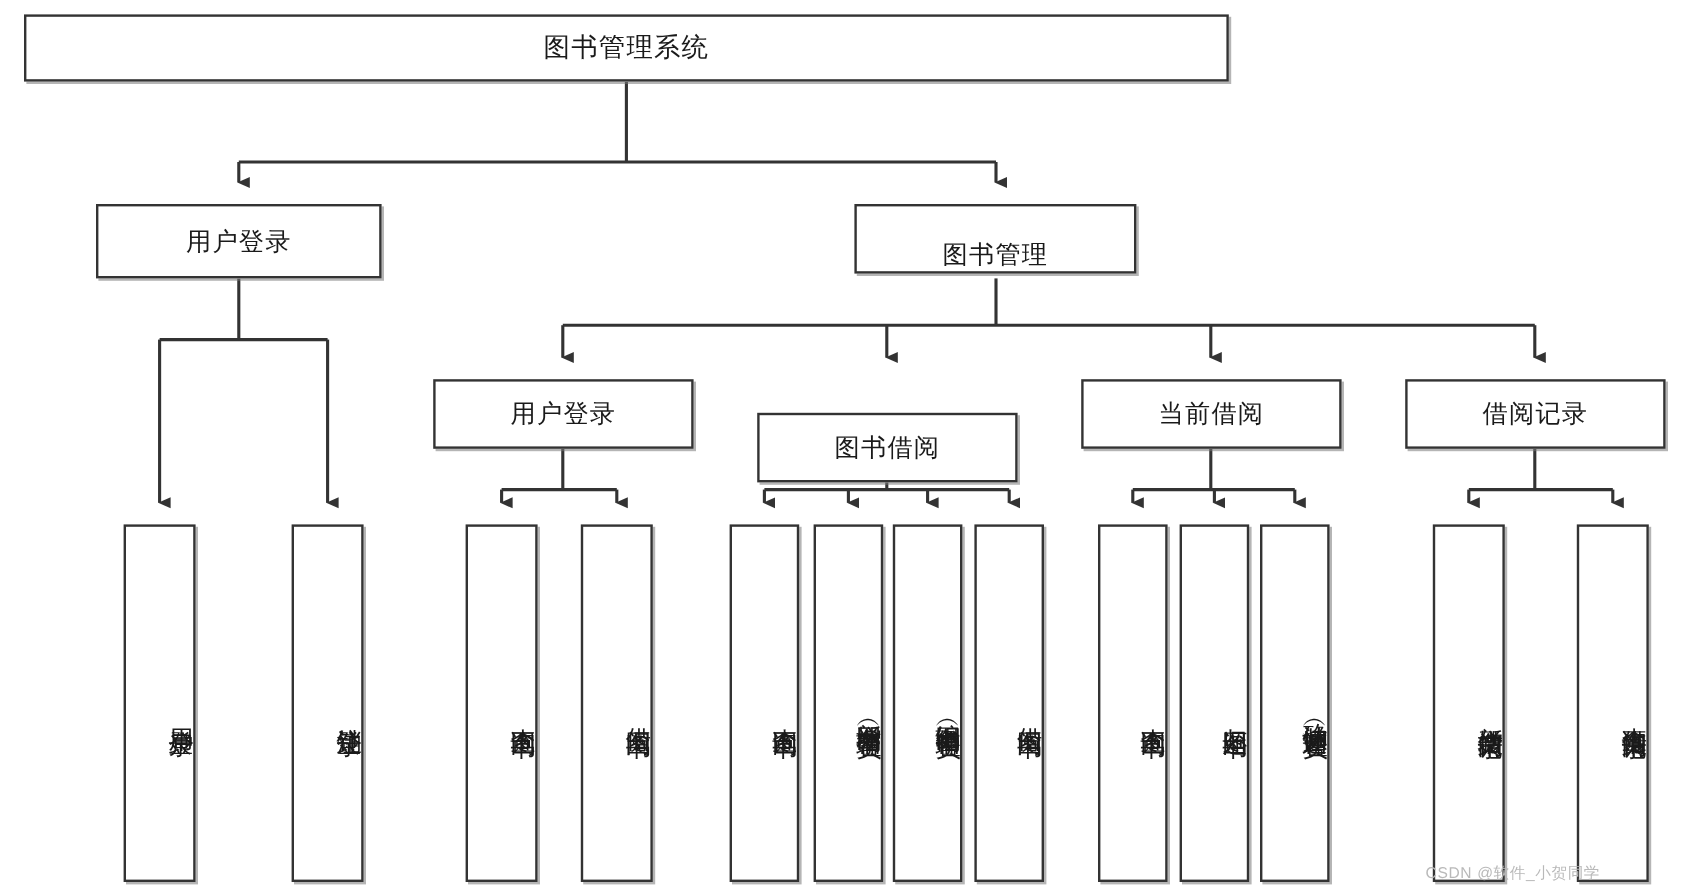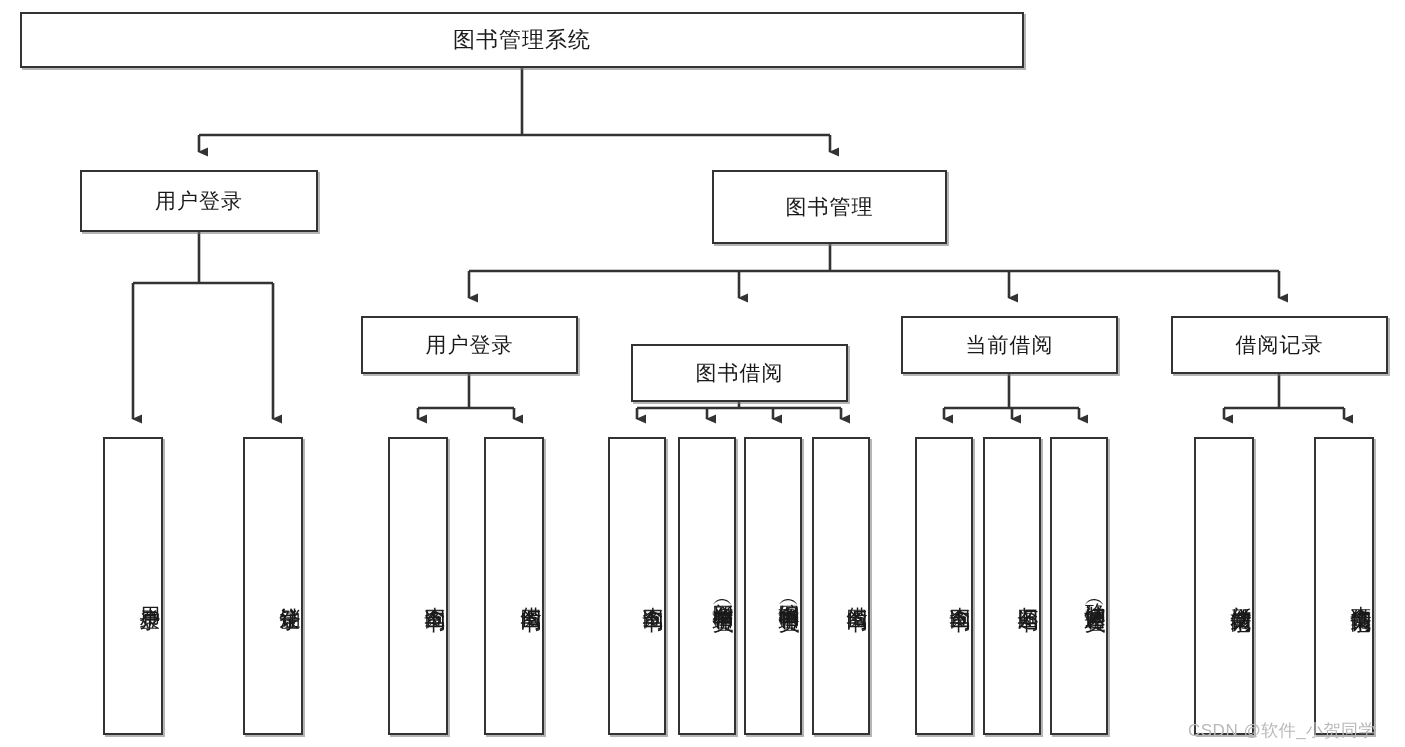--- a/index.html
+++ b/index.html
@@ -53,21 +53,21 @@
     align-items: flex-start;
     justify-content: center;
   }
   .node.vert .vlabel {
     display: block;
     writing-mode: vertical-rl;
     text-orientation: upright;
   }
   .watermark {
     position: absolute;
-    font-size: 17px;
+    font-size: 13px;
     color: #b9b9b9;
     white-space: nowrap;
     letter-spacing: 0.5px;
     pointer-events: none;
   }
 </style>
 </head>
 <body>
 
 <div id="stage">
@@ -123,21 +123,21 @@
     </g>
   </svg>
 
   <div class="node root horiz" style="left: 20px; top: 12px; width: 1004px; height: 56px;">
     <span>图书管理系统</span>
   </div>
 
   <div class="node horiz" style="left: 80px; top: 170px; width: 238px; height: 62px;">
     <span>用户登录</span>
   </div>
-  <div class="node horiz" style="left: 712px; top: 170px; width: 235px; height: 74px;">
+  <div class="node horiz" style="left: 712px; top: 170px; width: 235px; height: 58px; align-items: flex-end;">
     <span>图书管理</span>
   </div>
 
   <div class="node horiz" style="left: 361px; top: 316px; width: 217px; height: 58px;">
     <span>用户登录</span>
   </div>
   <div class="node horiz" style="left: 631px; top: 316px; width: 217px; height: 58px; margin-top: 28px;">
     <span>图书借阅</span>
   </div>
   <div class="node horiz" style="left: 1171px; top: 316px; width: 217px; height: 58px;">

